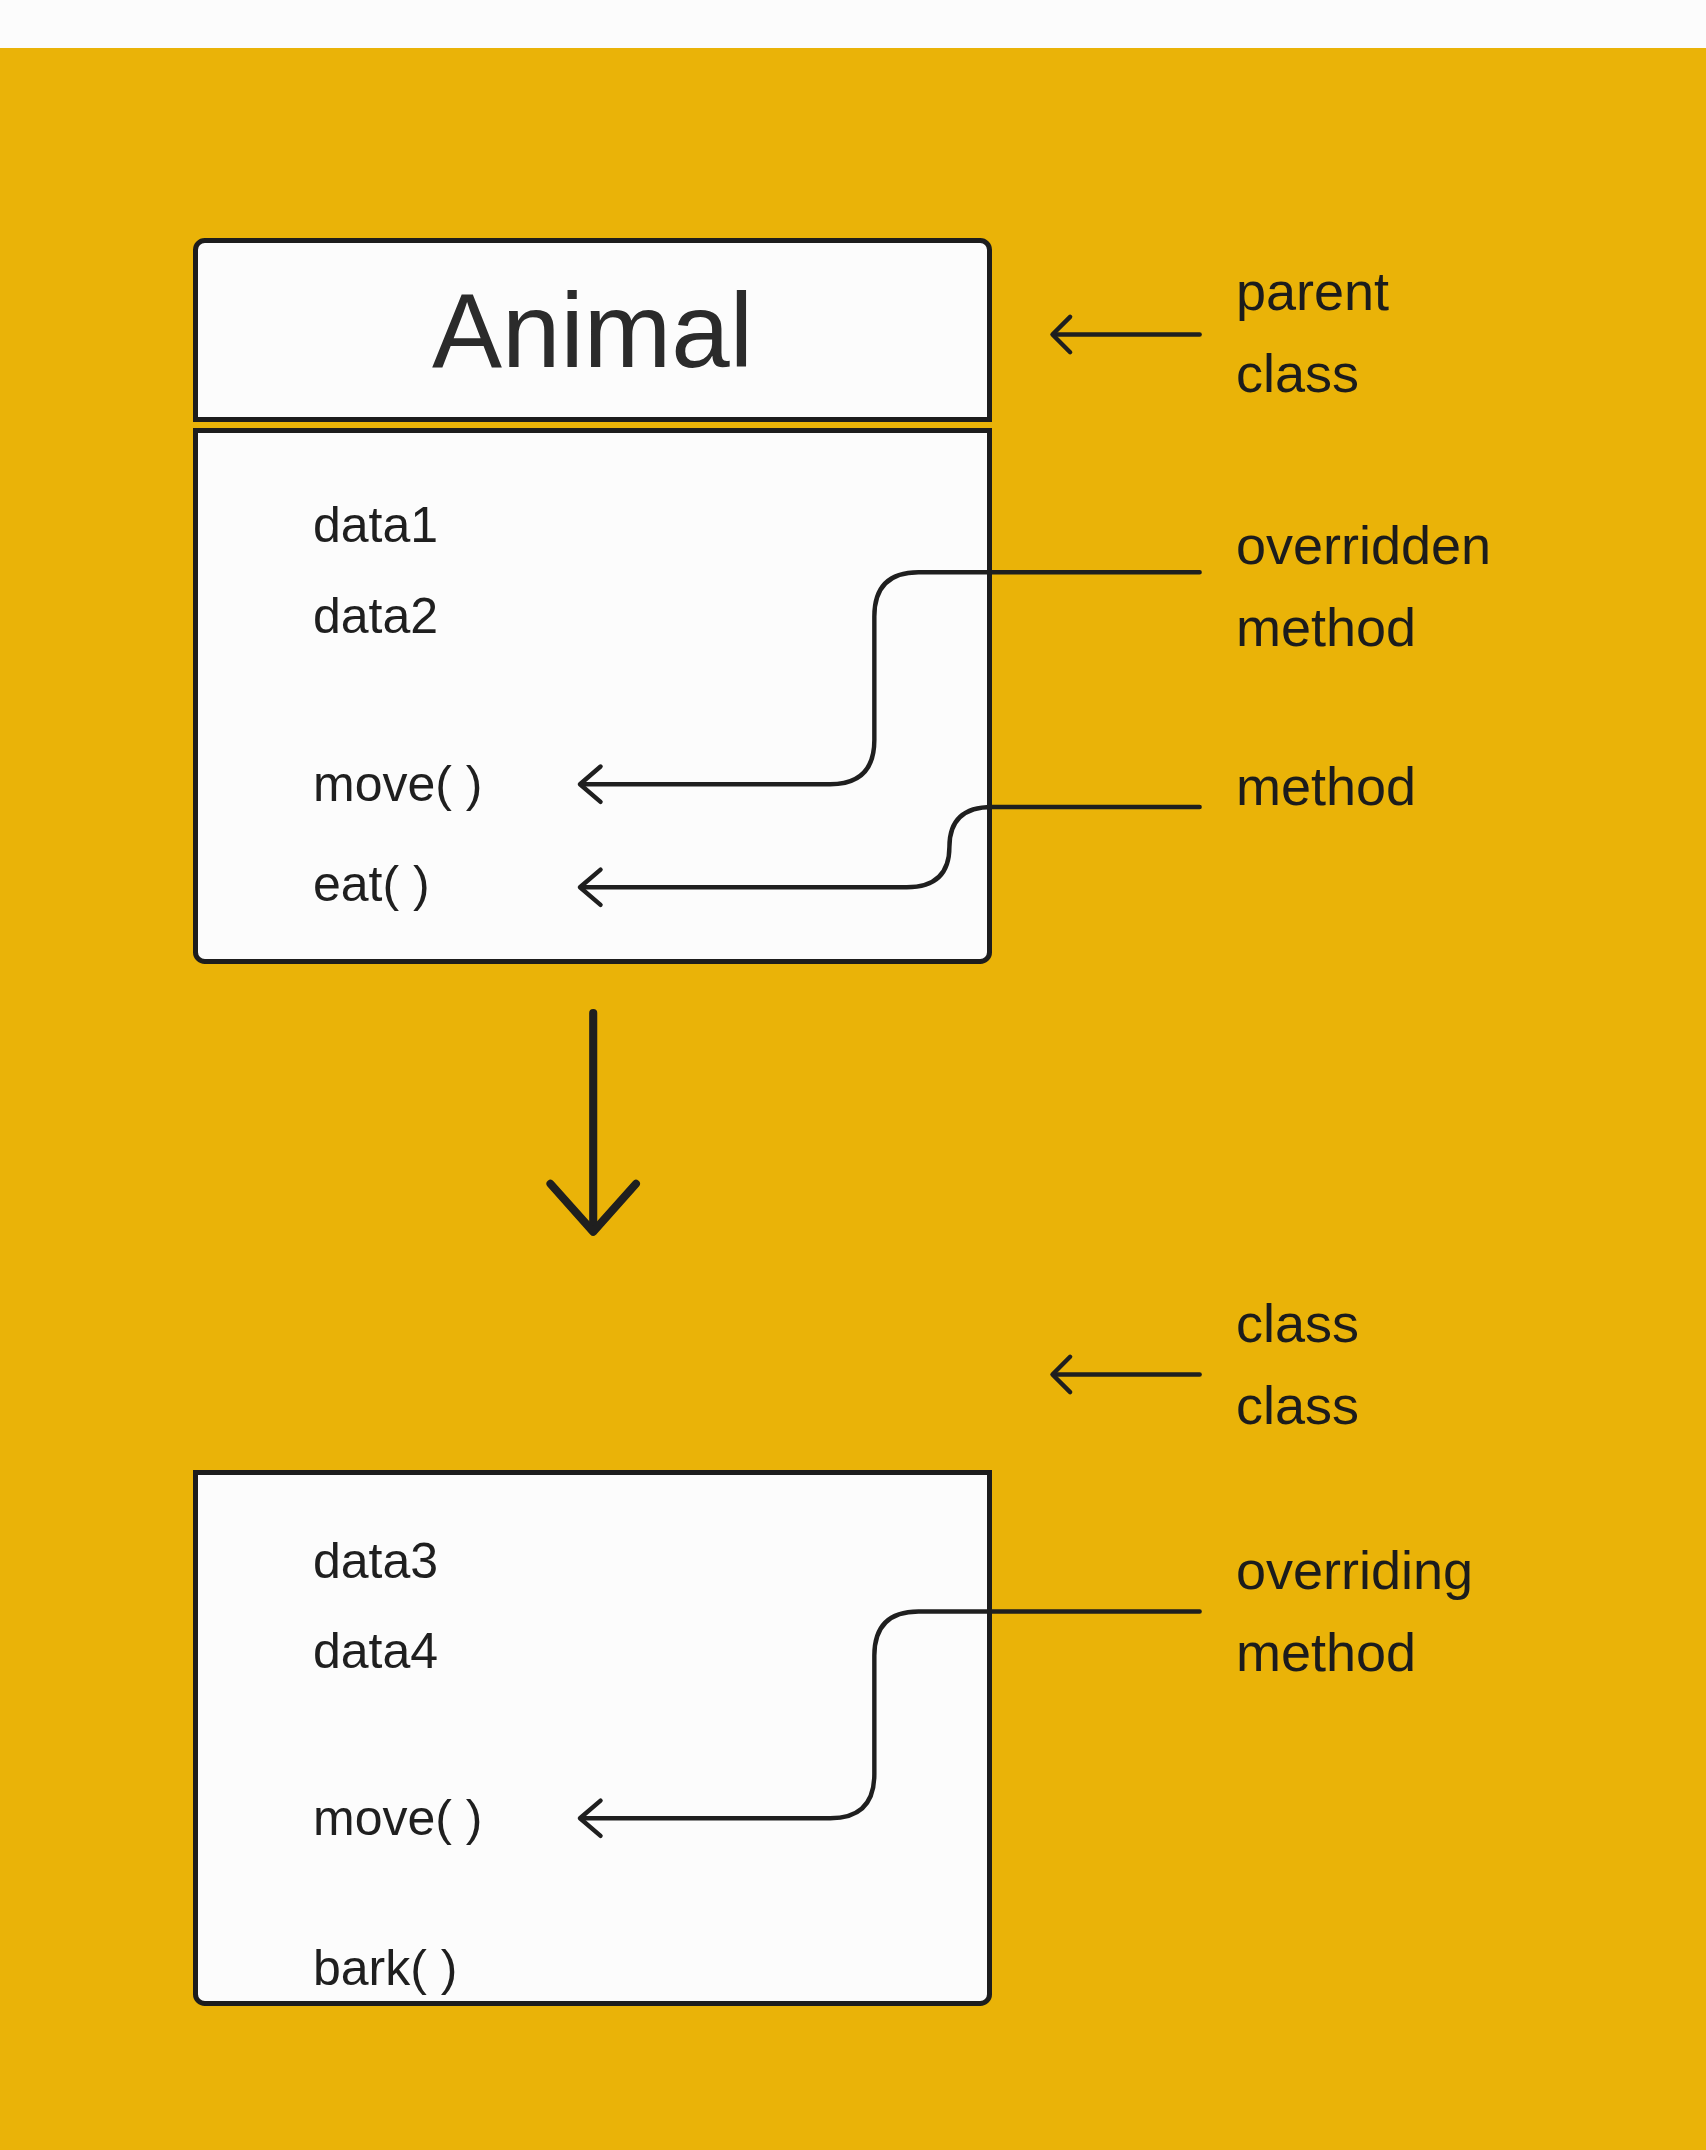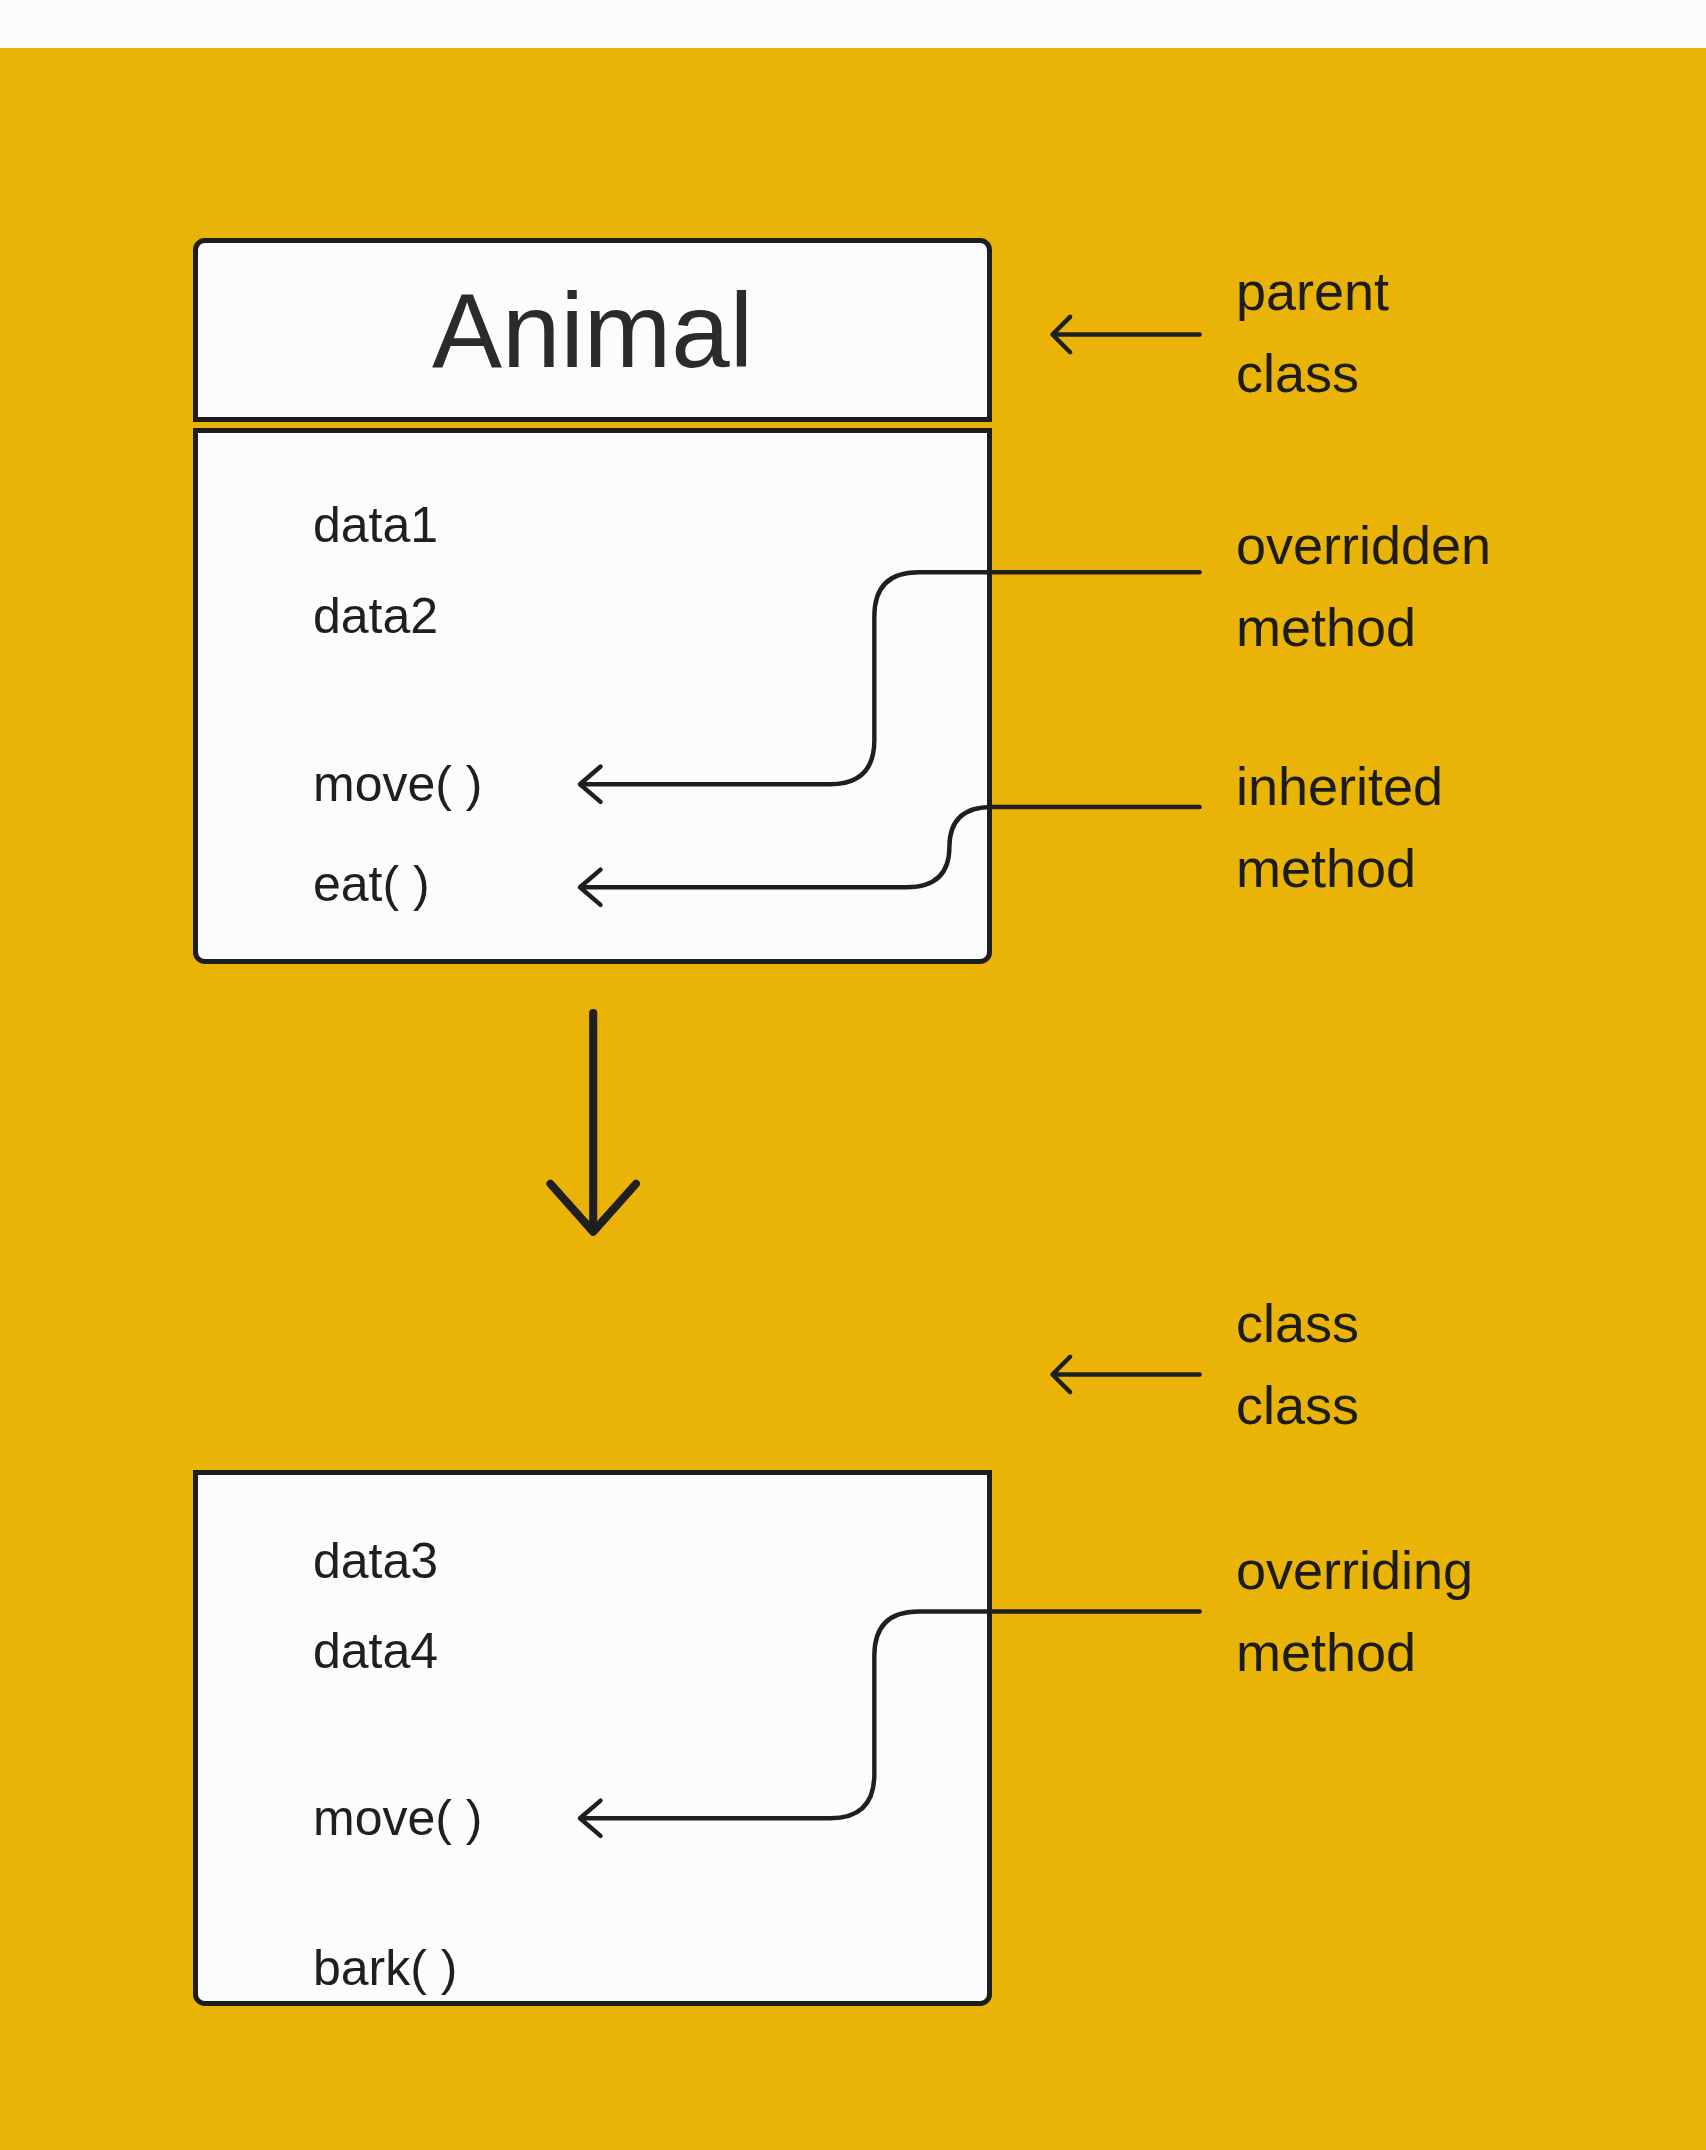--- a/index.html
+++ b/index.html
@@ -107,21 +107,20 @@
 
   <div class="note" style="top:202px">
     <span>parent</span>
     <span>class</span>
   </div>
   <div class="note" style="top:456px">
     <span>overridden</span>
     <span>method</span>
   </div>
   <div class="note" style="top:697px">
-    <span>inherited</span>
     <span>method</span>
   </div>
   <div class="note" style="top:1234px">
     <span>class</span>
     <span>class</span>
   </div>
   <div class="note" style="top:1481px">
     <span>overriding</span>
     <span>method</span>
   </div>

